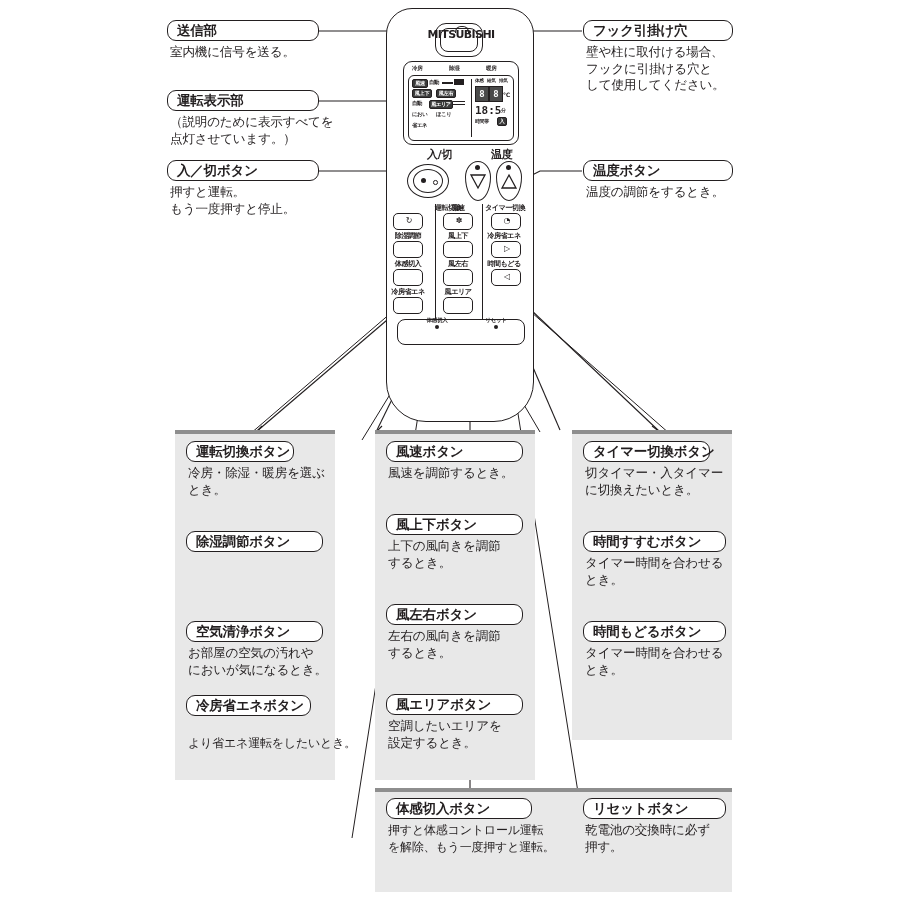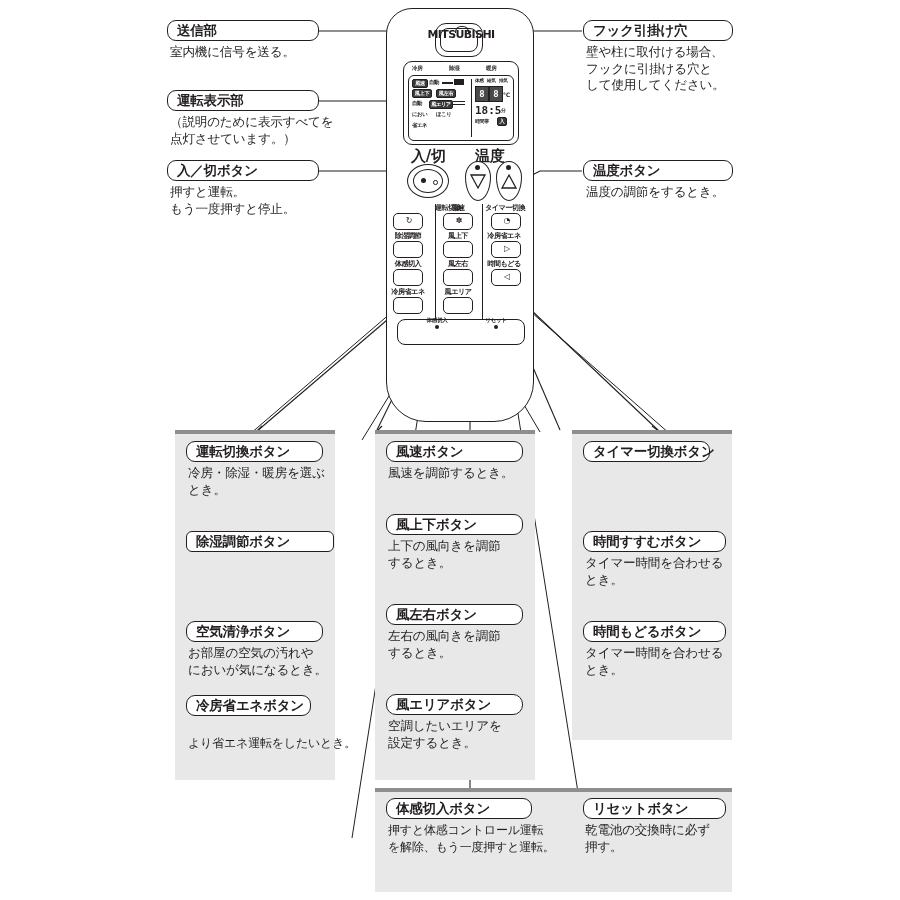--- a/index.html
+++ b/index.html
@@ -97,21 +97,21 @@
     font-size:11px;font-weight:700;color:#231f20;letter-spacing:0px;
   }
   .digbox{
     position:absolute;border:1.1px solid #231f20;background:#4a4a4a;
     color:#fff;font-size:9px;font-weight:700;text-align:center;
     font-family:"DejaVu Sans Mono","Liberation Mono",monospace;
   }
   .bar{position:absolute;background:#231f20;}
 
   
-  .blabel{position:absolute;font-size:15px;font-weight:700;letter-spacing:-0.3px;}
+  .blabel{position:absolute;font-size:11px;font-weight:700;letter-spacing:-0.3px;margin-left:16px;}
   #onoff{
     position:absolute;left:20px;top:155px;width:42px;height:34px;
     border:1.5px solid #231f20;border-radius:50%;box-sizing:border-box;background:#fff;
   }
   #onoff:after{
     content:"";position:absolute;left:5px;top:4px;right:5px;bottom:4px;
     border:1.2px solid #231f20;border-radius:50%;
   }
   .dot{position:absolute;width:5px;height:5px;border-radius:50%;background:#231f20;}
   .sdot{position:absolute;width:2.6px;height:2.6px;border-radius:50%;border:1px solid #231f20;}
@@ -328,51 +328,53 @@
 
   <div class="pill" style="left:583px;top:20px;width:150px;">フック引掛け穴</div>
   <div class="desc" style="left:586px;top:44px;">壁や柱に取付ける場合、
 フックに引掛ける穴と
 して使用してください。</div>
 
   <div class="pill" style="left:583px;top:160px;width:150px;">温度ボタン</div>
   <div class="desc" style="left:586px;top:184px;">温度の調節をするとき。</div>
 
   <div class="panel" style="left:175px;top:430px;width:160px;height:350px;"></div>
-  <div class="pill" style="left:186px;top:441px;width:137px;">運転切換ボタン</div>
+  <div class="pill" style="left:186px;top:441px;width:108px;">運転切換ボタン</div>
   <div class="desc" style="left:188px;top:465px;">冷房・除湿・暖房を選ぶ
 とき。</div>
 
-  <div class="pill" style="left:186px;top:531px;width:148px;border-radius:6px;">除湿調節ボタン</div>
+  <div class="pill" style="left:186px;top:531px;width:137px;">除湿調節ボタン</div>
 
   <div class="pill" style="left:186px;top:621px;width:137px;">空気清浄ボタン</div>
   <div class="desc" style="left:188px;top:645px;">お部屋の空気の汚れや
 においが気になるとき。</div>
 
   <div class="pill" style="left:186px;top:695px;width:125px;">冷房省エネボタン</div>
   <div class="desc" style="left:188px;top:735px;font-size:12px;">より省エネ運転をしたいとき。</div>
 
   <div class="panel" style="left:375px;top:430px;width:160px;height:350px;"></div>
   <div class="pill" style="left:386px;top:441px;width:137px;">風速ボタン</div>
   <div class="desc" style="left:388px;top:465px;">風速を調節するとき。</div>
 
   <div class="pill" style="left:386px;top:514px;width:137px;">風上下ボタン</div>
   <div class="desc" style="left:388px;top:538px;">上下の風向きを調節
 するとき。</div>
 
   <div class="pill" style="left:386px;top:604px;width:137px;">風左右ボタン</div>
   <div class="desc" style="left:388px;top:628px;">左右の風向きを調節
 するとき。</div>
 
-  <div class="pill" style="left:386px;top:694px;width:137px;border-radius:10px;">風エリアボタン</div>
+  <div class="pill" style="left:386px;top:694px;width:137px;">風エリアボタン</div>
   <div class="desc" style="left:388px;top:718px;">空調したいエリアを
 設定するとき。</div>
 
   <div class="panel" style="left:572px;top:430px;width:160px;height:310px;"></div>
   <div class="pill" style="left:583px;top:441px;width:127px;">タイマー切換ボタン</div>
+  <div class="desc" style="left:585px;top:465px;">切タイマー・入タイマー
+に切換えたいとき。</div>
 
   <div class="pill" style="left:583px;top:531px;width:143px;">時間すすむボタン</div>
   <div class="desc" style="left:585px;top:555px;">タイマー時間を合わせる
 とき。</div>
 
   <div class="pill" style="left:583px;top:621px;width:143px;">時間もどるボタン</div>
   <div class="desc" style="left:585px;top:645px;">タイマー時間を合わせる
 とき。</div>
 
   <div class="panel" style="left:375px;top:788px;width:357px;height:104px;"></div>

